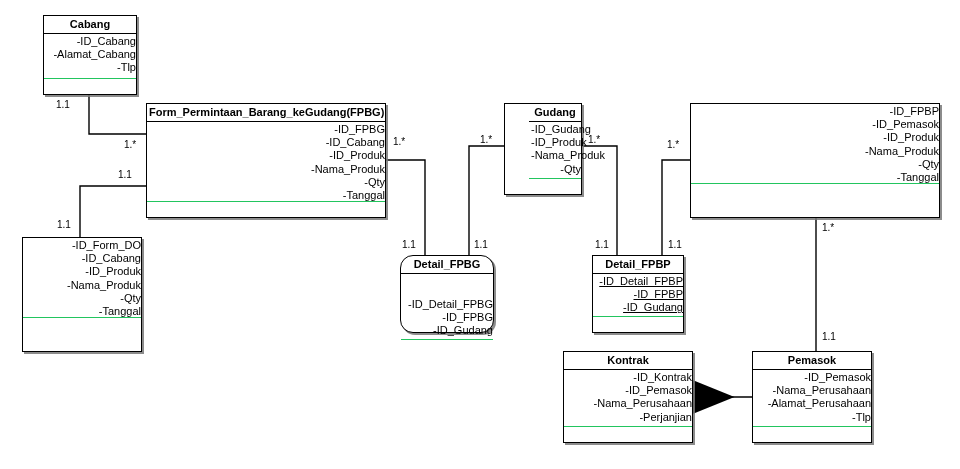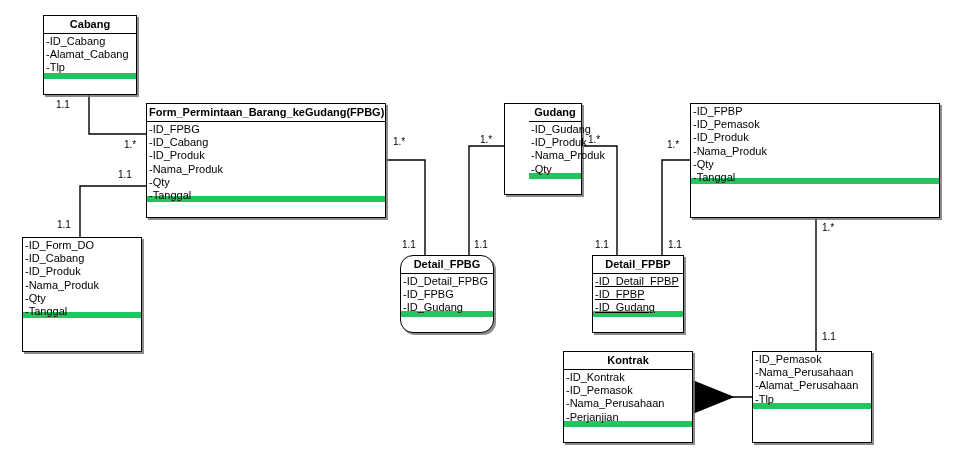--- a/index.html
+++ b/index.html
@@ -39,22 +39,23 @@
     line-height: 17px;
     height: 18px;
     color: #000000;
     border-bottom: 1px solid #000000;
     white-space: nowrap;
     overflow: hidden;
     padding: 0 2px;
   }
   .uml-attrs {
     box-sizing: border-box;
-    border-bottom: 6px solid #22c55e;
+    border-bottom: 1px solid #22c55e;
     padding: 1px 0 2px 1px;
+    text-align: right;
   }
   .uml-attr {
     font-size: 11px;
     line-height: 13.2px;
     color: #000000;
     white-space: nowrap;
     padding-left: 1px;
   }
   .uml-ops {
     box-sizing: border-box;
@@ -134,21 +135,21 @@
         <div class="uml-attr">-ID_Cabang</div>
         <div class="uml-attr">-ID_Produk</div>
         <div class="uml-attr">-Nama_Produk</div>
         <div class="uml-attr">-Qty</div>
         <div class="uml-attr">-Tanggal</div>
       </div>
       <div class="uml-ops"></div>
     </div>
     <div class="uml-class" style="left: 400px; top: 255px; width: 94px; height: 78px; border-radius: 13px;">
       <div class="uml-title">Detail_FPBG</div>
-      <div class="uml-attrs" style="height: 43px;">
+      <div class="uml-attrs" style="height: 43px; margin-top: 23px;">
         <div class="uml-attr">-ID_Detail_FPBG</div>
         <div class="uml-attr">-ID_FPBG</div>
         <div class="uml-attr">-ID_Gudang</div>
       </div>
       <div class="uml-ops"></div>
     </div>
     <div class="uml-class" style="left: 592px; top: 255px; width: 92px; height: 78px;">
       <div class="uml-title">Detail_FPBP</div>
       <div class="uml-attrs" style="height: 43px; text-decoration: underline;">
         <div class="uml-attr">-ID_Detail_FPBP</div>
@@ -161,20 +162,21 @@
       <div class="uml-title">Kontrak</div>
       <div class="uml-attrs" style="height: 57px;">
         <div class="uml-attr">-ID_Kontrak</div>
         <div class="uml-attr">-ID_Pemasok</div>
         <div class="uml-attr">-Nama_Perusahaan</div>
         <div class="uml-attr">-Perjanjian</div>
       </div>
       <div class="uml-ops"></div>
     </div>
     <div class="uml-class" style="left: 752px; top: 351px; width: 120px; height: 92px;">
+      <div class="uml-title">Pemasok</div>
       <div class="uml-attrs" style="height: 57px;">
         <div class="uml-attr">-ID_Pemasok</div>
         <div class="uml-attr">-Nama_Perusahaan</div>
         <div class="uml-attr">-Alamat_Perusahaan</div>
         <div class="uml-attr">-Tlp</div>
       </div>
       <div class="uml-ops"></div>
     </div>
     <div class="mult-label" style="left: 56px; top: 99px;">1.1</div>
     <div class="mult-label" style="left: 124px; top: 139px;">1.*</div>

